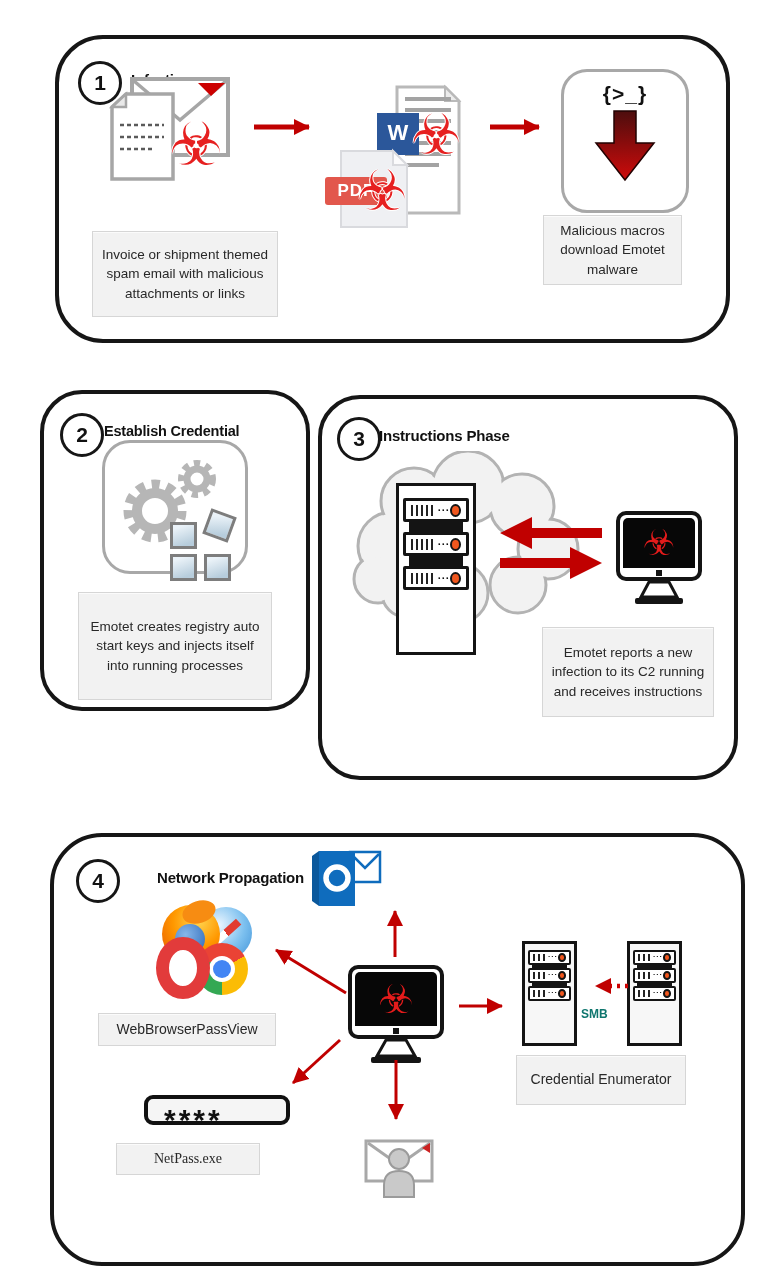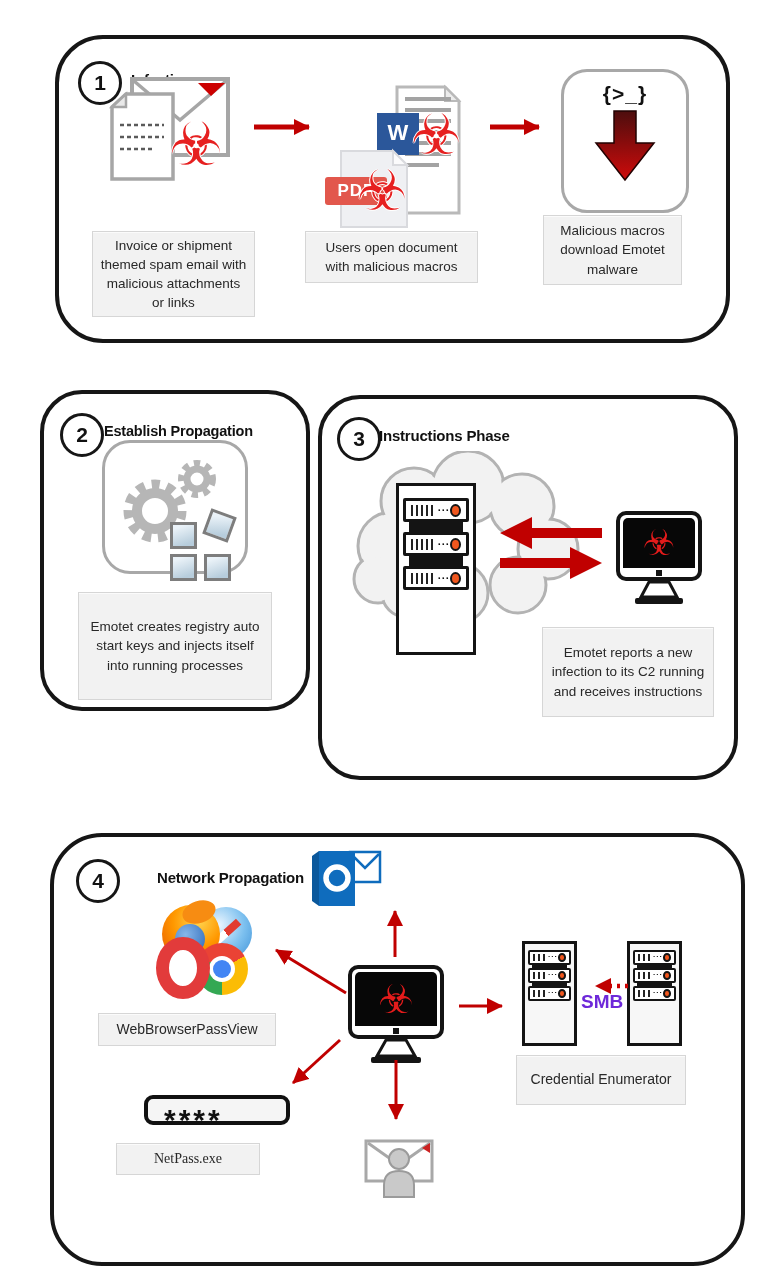--- a/index.html
+++ b/index.html
@@ -42,21 +42,21 @@
   .bsq{position:absolute;width:27px;height:27px;border:3px solid #7d7d7d;box-sizing:border-box;
        background:linear-gradient(160deg,#eaf2f8 15%,#b7cddc 85%);}
   
   .term{position:absolute;border:3px solid #a8a8a8;border-radius:26px;background:#fff;
         display:flex;flex-direction:column;align-items:center;}
   .prompt{font-size:21px;font-weight:bold;color:#111;margin-top:10px;letter-spacing:1px;}
   
   .pwd{position:absolute;border:4px solid #111;border-radius:9px;background:#f5f5f5;
        box-sizing:border-box;display:flex;align-items:flex-start;padding-left:16px;}
   .pwd span{font-size:30px;font-weight:bold;letter-spacing:3px;transform:translateY(4px);color:#111;}
-  .smb{position:absolute;font-size:19px;font-weight:bold;color:#6d28d9;}
+  .smb{position:absolute;font-size:12px;font-weight:bold;color:#0f766e;margin-top:16px;}
   
   .circ{position:absolute;border-radius:50%;}
   .letter{position:absolute;color:#fff;font-weight:bold;text-align:center;}
 </style>
 </head>
 <body>
 
 <svg width="0" height="0" style="position:absolute">
   <defs>
     <marker id="ah" markerUnits="userSpaceOnUse" markerWidth="20" markerHeight="18" refX="15" refY="8" orient="auto">
@@ -119,28 +119,27 @@
       <defs>
         <linearGradient id="dg" x1="0" y1="0" x2="0" y2="1">
           <stop offset="0" stop-color="#4d0d0d"></stop>
             <stop offset="1" stop-color="#cf0b0b"></stop>
         </linearGradient>
       </defs>
       <polygon points="24,1 46,1 46,33 64,33 35,70 6,33 24,33" fill="url(#dg)" stroke="#220202" stroke-width="1.5"></polygon>
     </svg>
   </div>
 
-  <div class="cap" style="left:33px;top:192px;width:163px;height:86px;">Invoice or shipment themed spam email with malicious attachments or links</div>
-  <div class="cap" style="left:246px;top:192px;width:173px;height:52px;">Users open document with malicious macros</div>
+  <div class="cap" style="left:33px;top:192px;width:186px;height:86px;">Invoice or shipment themed spam email with malicious attachments or links</div>
   <div class="cap" style="left:484px;top:176px;width:139px;height:70px;">Malicious macros download Emotet malware</div>
 </div>
 
 <div class="panel" id="p2">
   <div class="num" style="left:16px;top:19px;">2</div>
-  <div class="ptitle" style="left:60px;top:29px;font-size:14.5px;">Establish Propagation</div>
+  <div class="ptitle" style="left:60px;top:29px;font-size:14.5px;">Establish Credential</div>
 
   <div class="abs" style="left:58px;top:46px;width:140px;height:128px;border:3px solid #a8a8a8;border-radius:28px;background:#fff;">
     <svg width="140" height="128" viewBox="0 0 140 128">
       <circle cx="50" cy="68" r="26" fill="none" stroke="#b6b6b6" stroke-width="11" stroke-dasharray="8 6.8"></circle>
       <circle cx="50" cy="68" r="18" fill="#ffffff" stroke="#b6b6b6" stroke-width="10"></circle>
       <circle cx="92" cy="36" r="15" fill="none" stroke="#b6b6b6" stroke-width="8" stroke-dasharray="6 5.2"></circle>
       <circle cx="92" cy="36" r="10" fill="#ffffff" stroke="#b6b6b6" stroke-width="7"></circle>
     </svg>
   </div>
   <div class="bsq" style="left:126px;top:128px;"></div>

